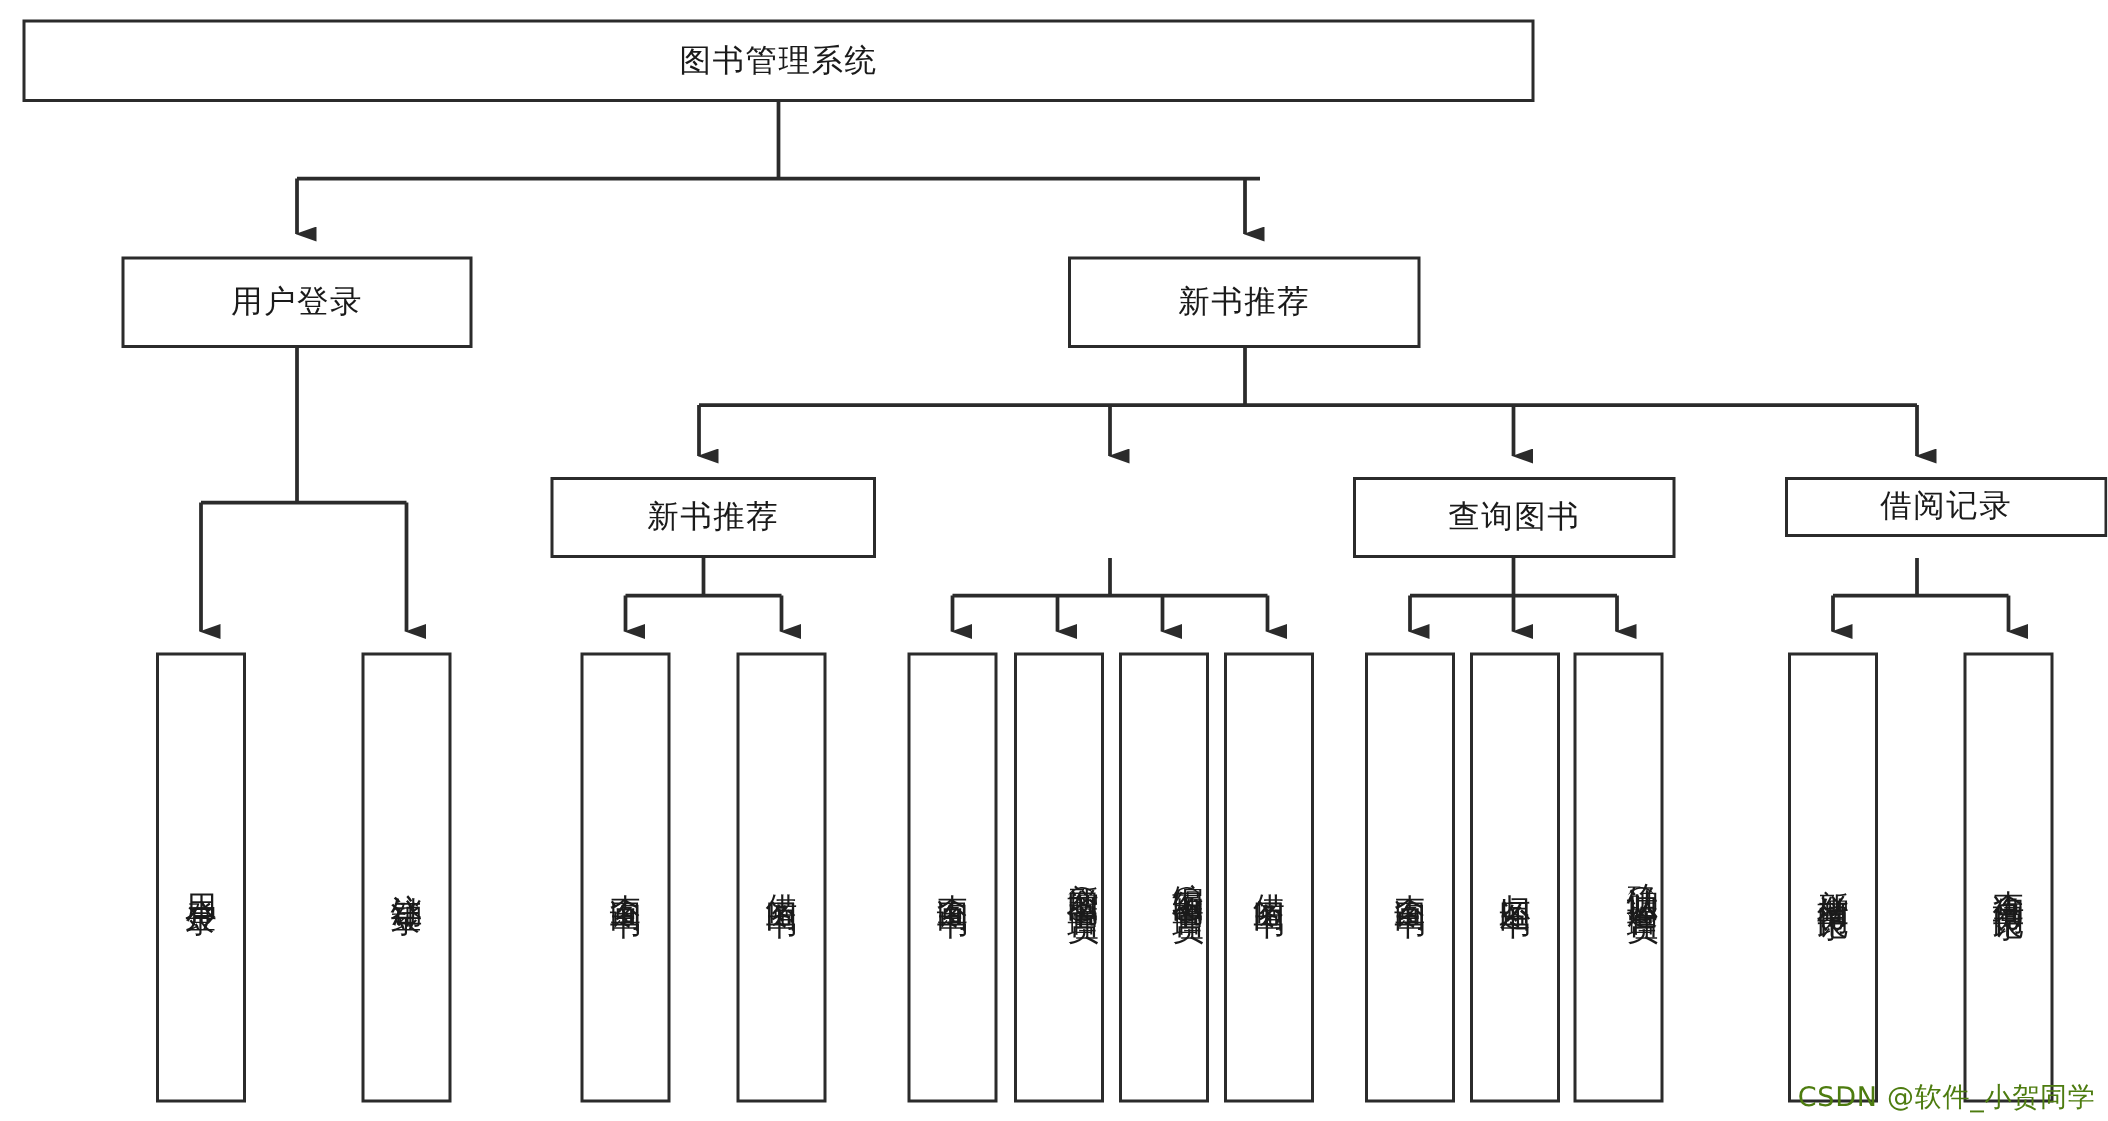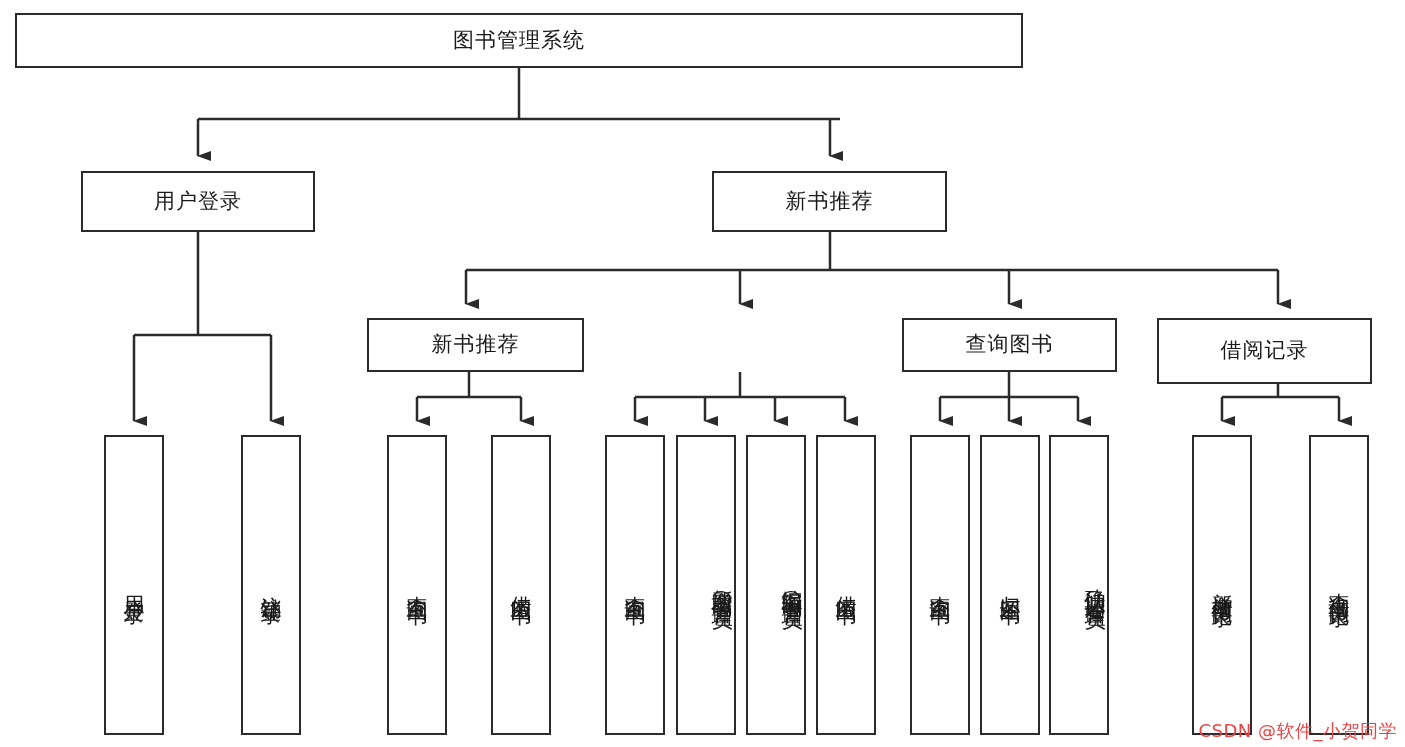--- a/index.html
+++ b/index.html
@@ -56,21 +56,21 @@
   }
   .node-label {
     display: block;
     white-space: pre-wrap;
   }
   #watermark {
     position: absolute;
     right: 8px;
     bottom: 4px;
     font-size: 18px;
-    color: #ef4444;
+    color: #4d7c0f;
     letter-spacing: 0.5px;
     z-index: 3;
     white-space: nowrap;
   }
 </style>
 </head>
 <body>
 
 <div id="diagram-root">
 
@@ -134,21 +134,21 @@
   <div class="node horizontal" style="left:712px; top:171px; width:235px; height:61px;">
     <span class="node-label">新书推荐</span>
   </div>
 
   <div class="node horizontal" style="left:367px; top:318px; width:217px; height:54px;">
     <span class="node-label">新书推荐</span>
   </div>
   <div class="node horizontal" style="left:902px; top:318px; width:215px; height:54px;">
     <span class="node-label">查询图书</span>
   </div>
-  <div class="node horizontal" style="left:1157px; top:318px; width:215px; height:66px;">
+  <div class="node horizontal" style="left:1190px; top:318px; width:215px; height:40px;">
     <span class="node-label">借阅记录</span>
   </div>
 
   <div class="node vertical centered" style="left:104px; top:435px; width:60px; height:300px;">
     <span class="node-label">用户登录</span>
   </div>
   <div class="node vertical centered" style="left:241px; top:435px; width:60px; height:300px;">
     <span class="node-label">注销登录</span>
   </div>
 

